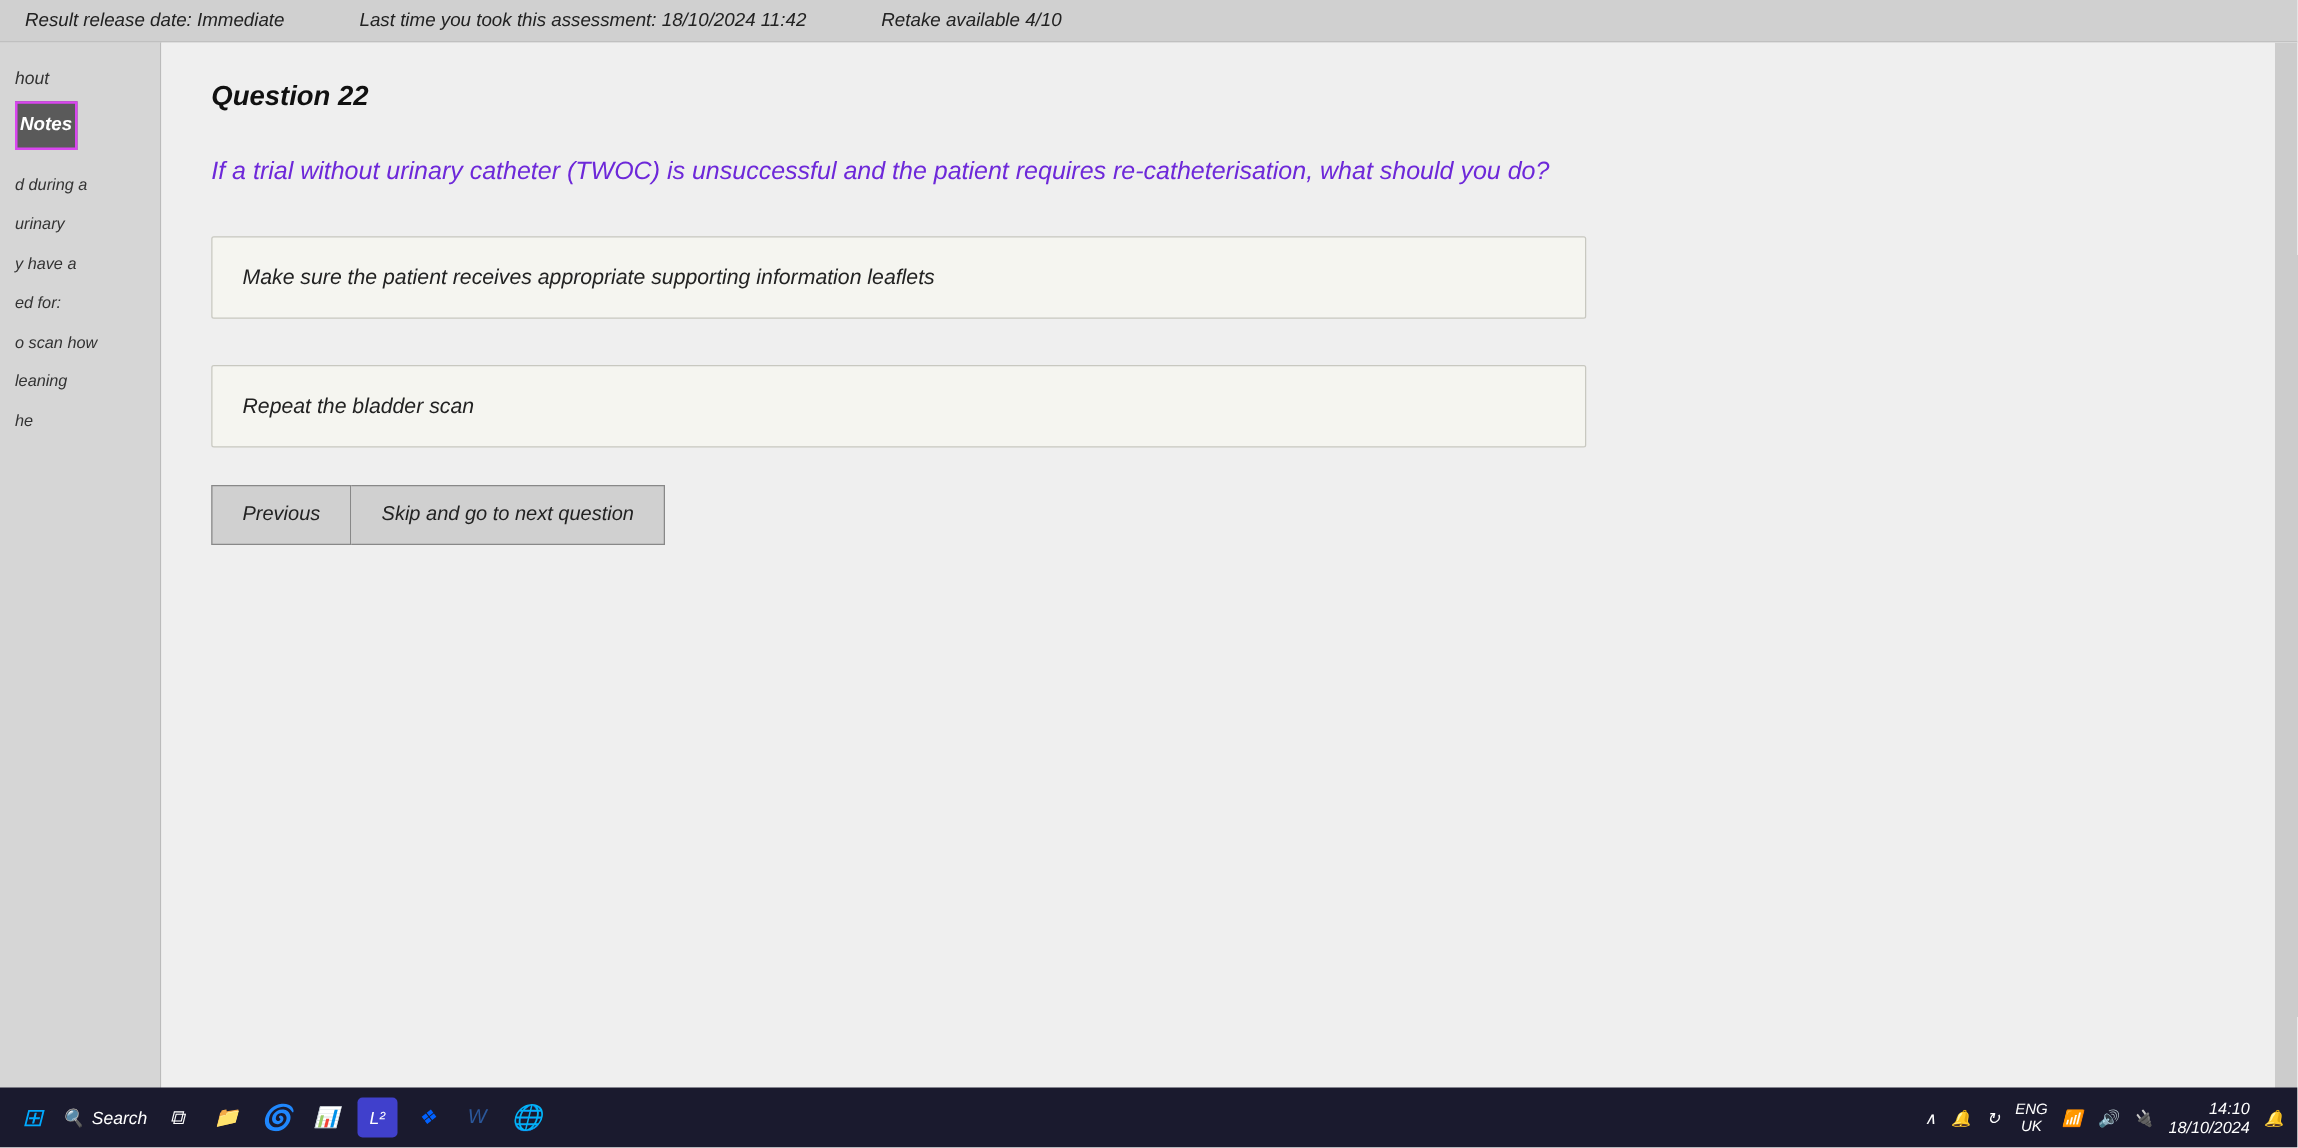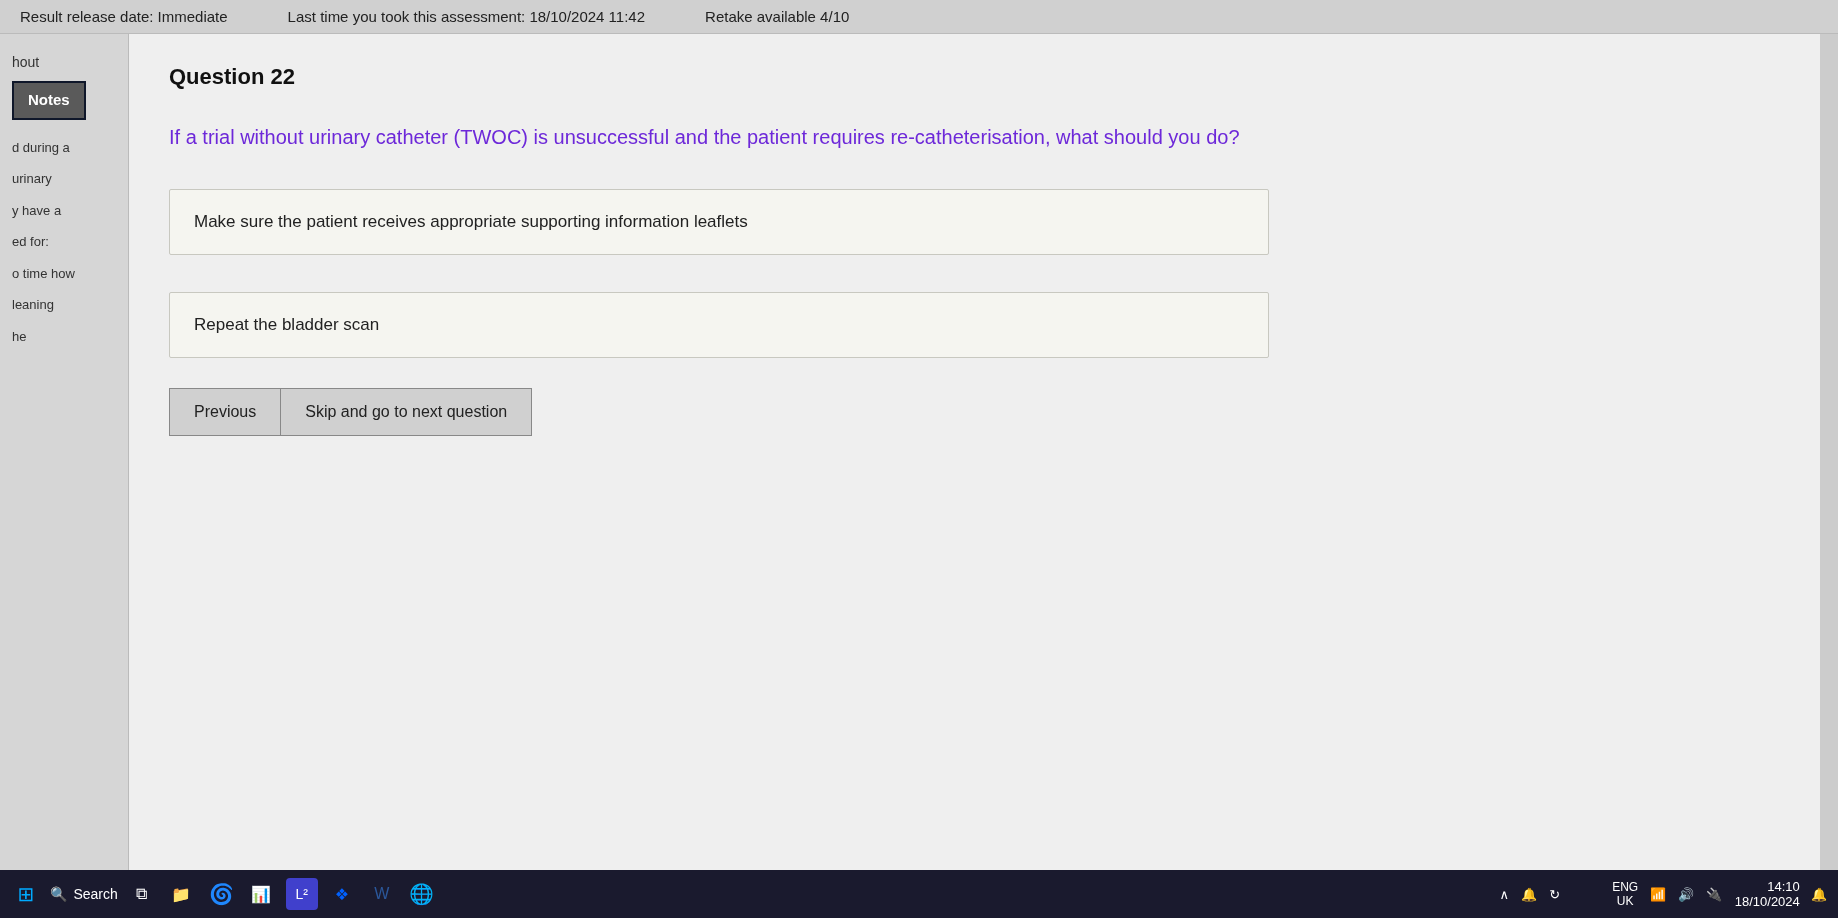--- a/index.html
+++ b/index.html
@@ -1,18 +1,19 @@
 <!DOCTYPE html>
 <html><head>
   <meta charset="utf-8">
   <style>
     * {
       box-sizing: border-box;
       margin: 0;
       padding: 0;
+      font-style: italic;
     }
 
     body {
       font-family: Arial, sans-serif;
       background-color: #e8e8e8;
       width: 1838px;
       height: 918px;
       overflow: hidden;
       position: relative;
     }
@@ -47,23 +48,23 @@
       padding: 8px 12px;
       font-size: 14px;
       color: #333;
       line-height: 1.5;
     }
 
     .notes-badge {
       background-color: #5a5a5a;
       color: white;
       font-weight: bold;
-      padding: 6px 14px;
+      padding: 6px 2px;
       font-size: 15px;
-      border: 2px solid #0f172a;
+      border: 2px solid #d946ef;
       display: inline-block;
       margin: 4px 0;
     }
 
     .sidebar-text {
       font-size: 13px;
       color: #333;
       padding: 6px 12px;
       line-height: 1.5;
     }
@@ -175,21 +176,20 @@
     .time-block {
       text-align: right;
       font-size: 13px;
       color: white;
     }
 
     .lang-block {
       font-size: 12px;
       color: white;
       text-align: center;
-      margin-left: 40px;
     }
 
     .tb-icon {
       width: 32px;
       height: 32px;
       display: flex;
       align-items: center;
       justify-content: center;
       font-size: 16px;
       cursor: pointer;
@@ -213,21 +213,21 @@
     <div class="sidebar-section">
       <span>hout</span>
       <div style="margin-top:4px;">
         <span class="notes-badge">Notes</span>
       </div>
     </div>
     <div class="sidebar-text">d during a</div>
     <div class="sidebar-text">urinary</div>
     <div class="sidebar-text">y have a</div>
     <div class="sidebar-text">ed for:</div>
-    <div class="sidebar-text">o time how</div>
+    <div class="sidebar-text">o scan how</div>
     <div class="sidebar-text">leaning</div>
     <div class="sidebar-text">he</div>
   </div>
 
   <div class="content-area">
     <div class="question-number">Question 22</div>
     <div class="question-text">If a trial without urinary catheter (TWOC) is unsuccessful and the patient requires re-catheterisation, what should you do?</div>
 
     <div class="answer-option">
       <span>Make sure the patient receives appropriate supporting information leaflets</span>

